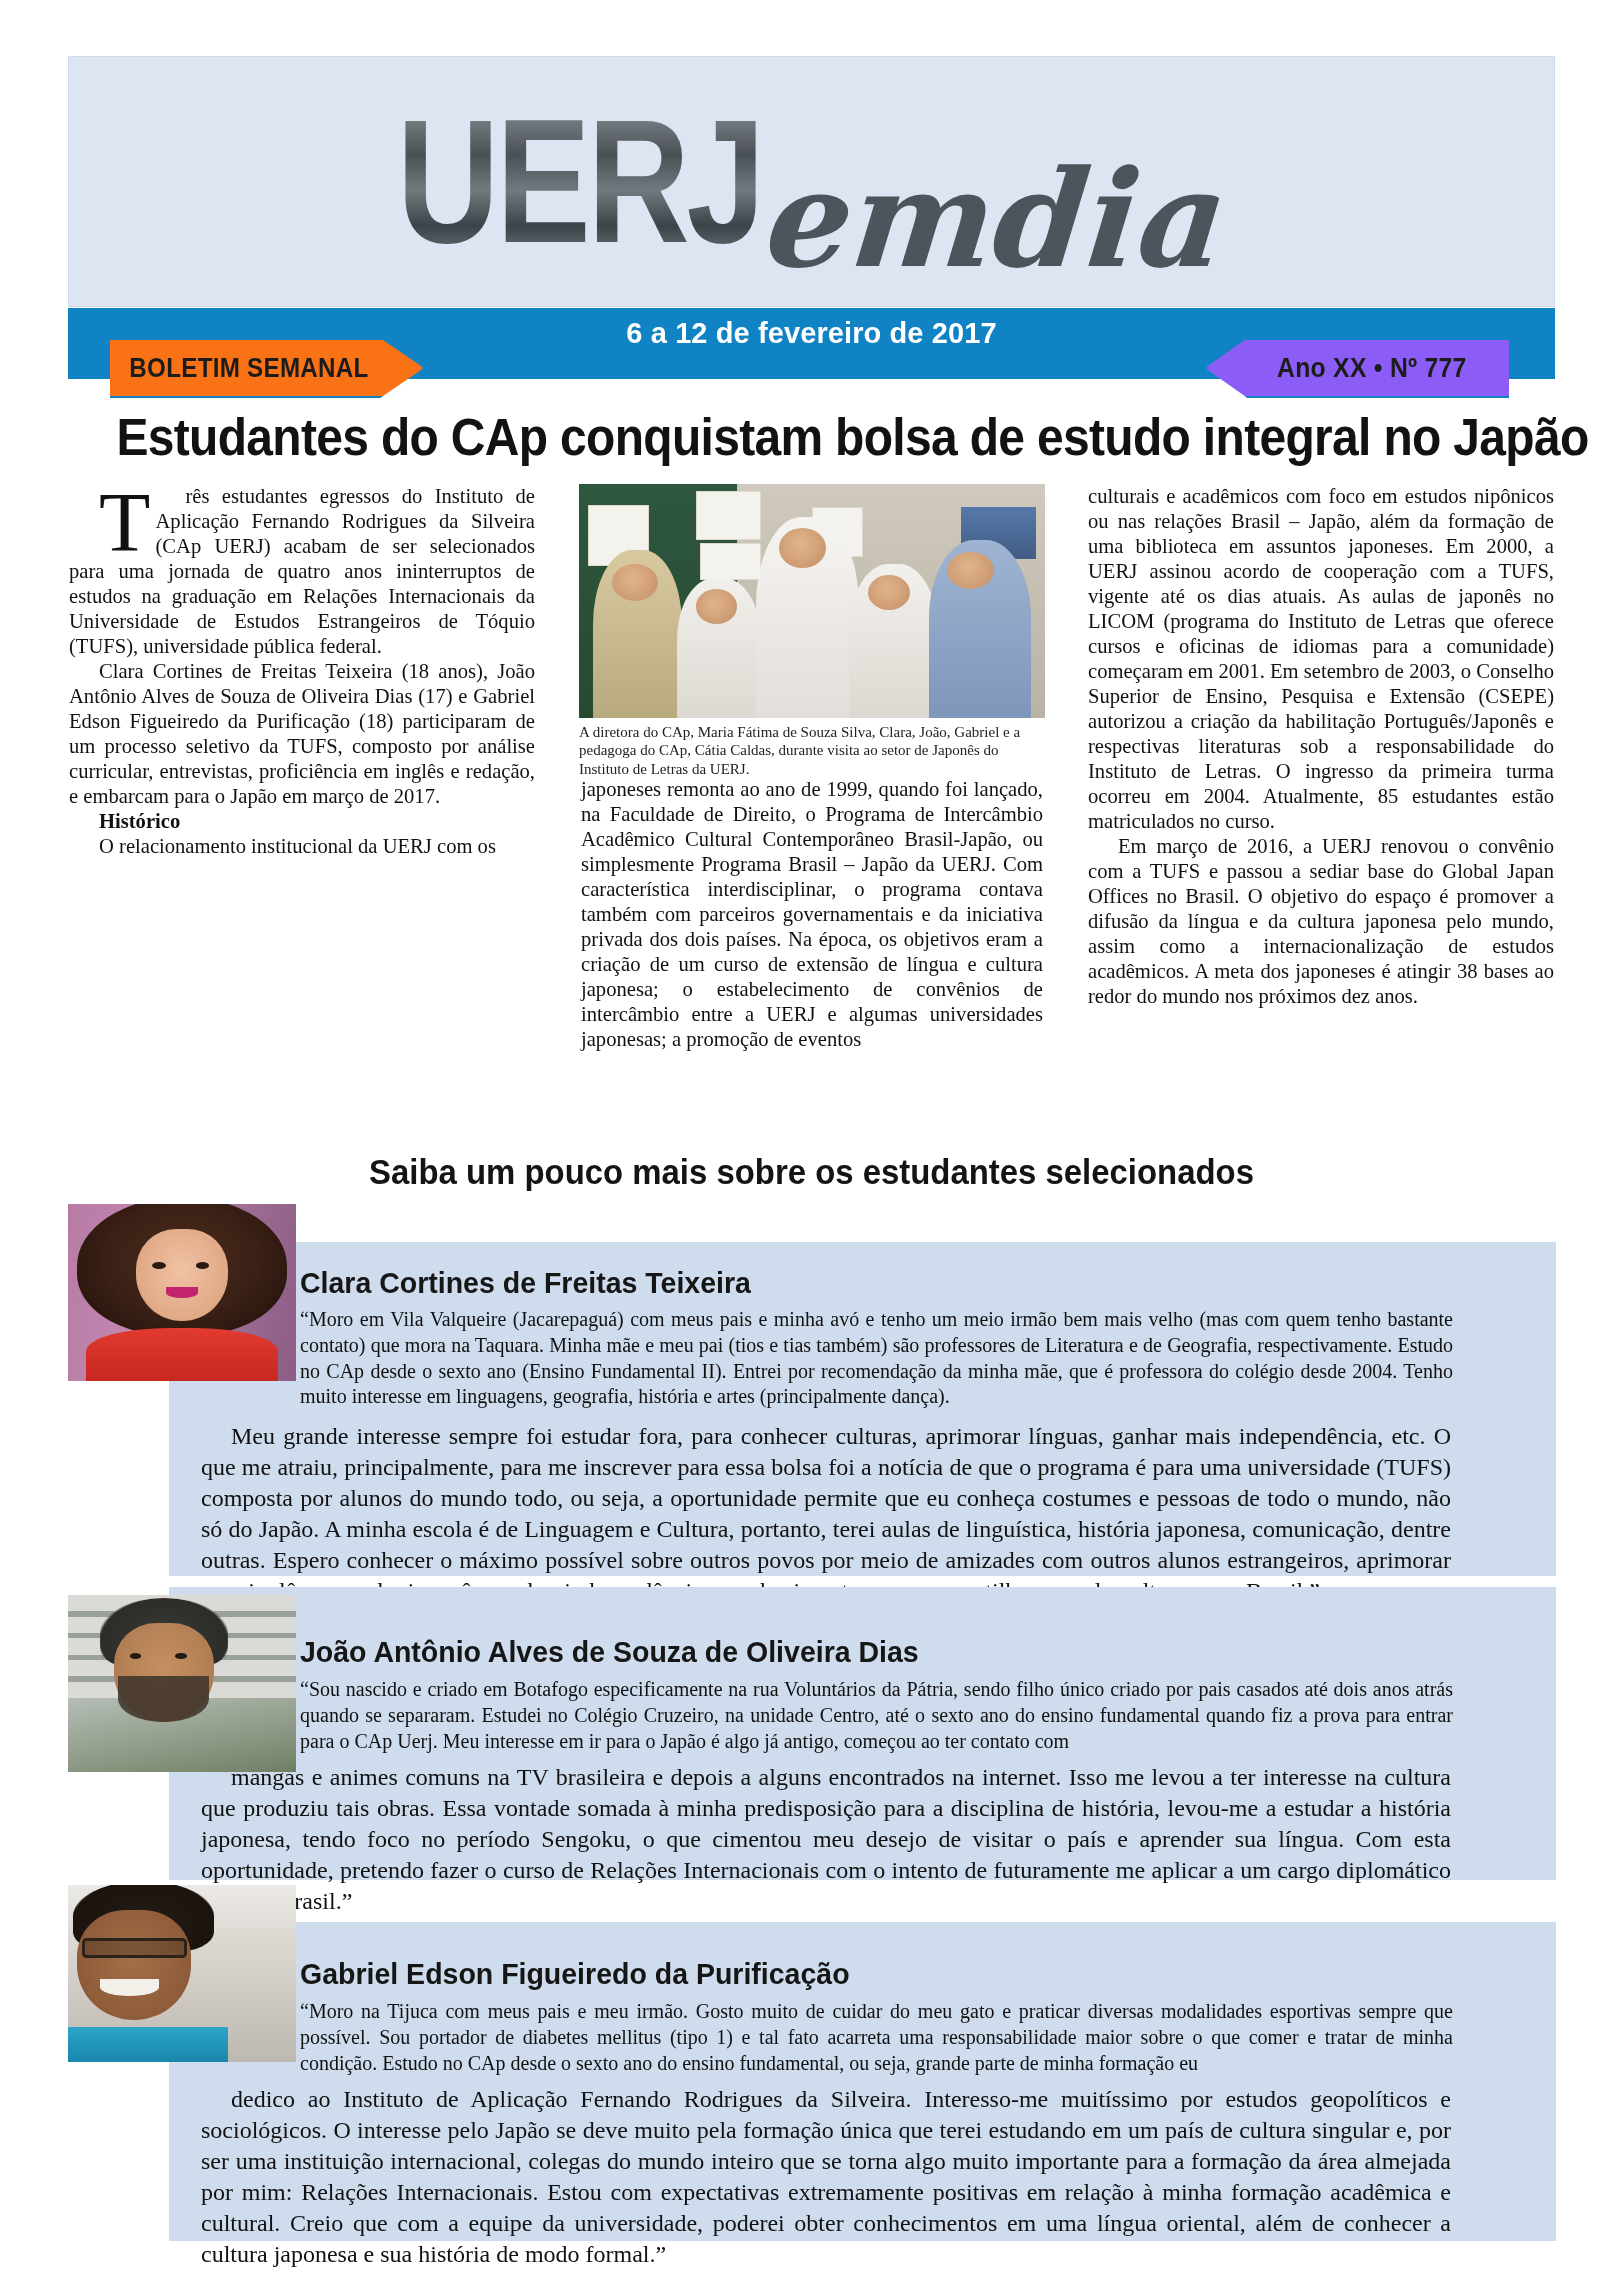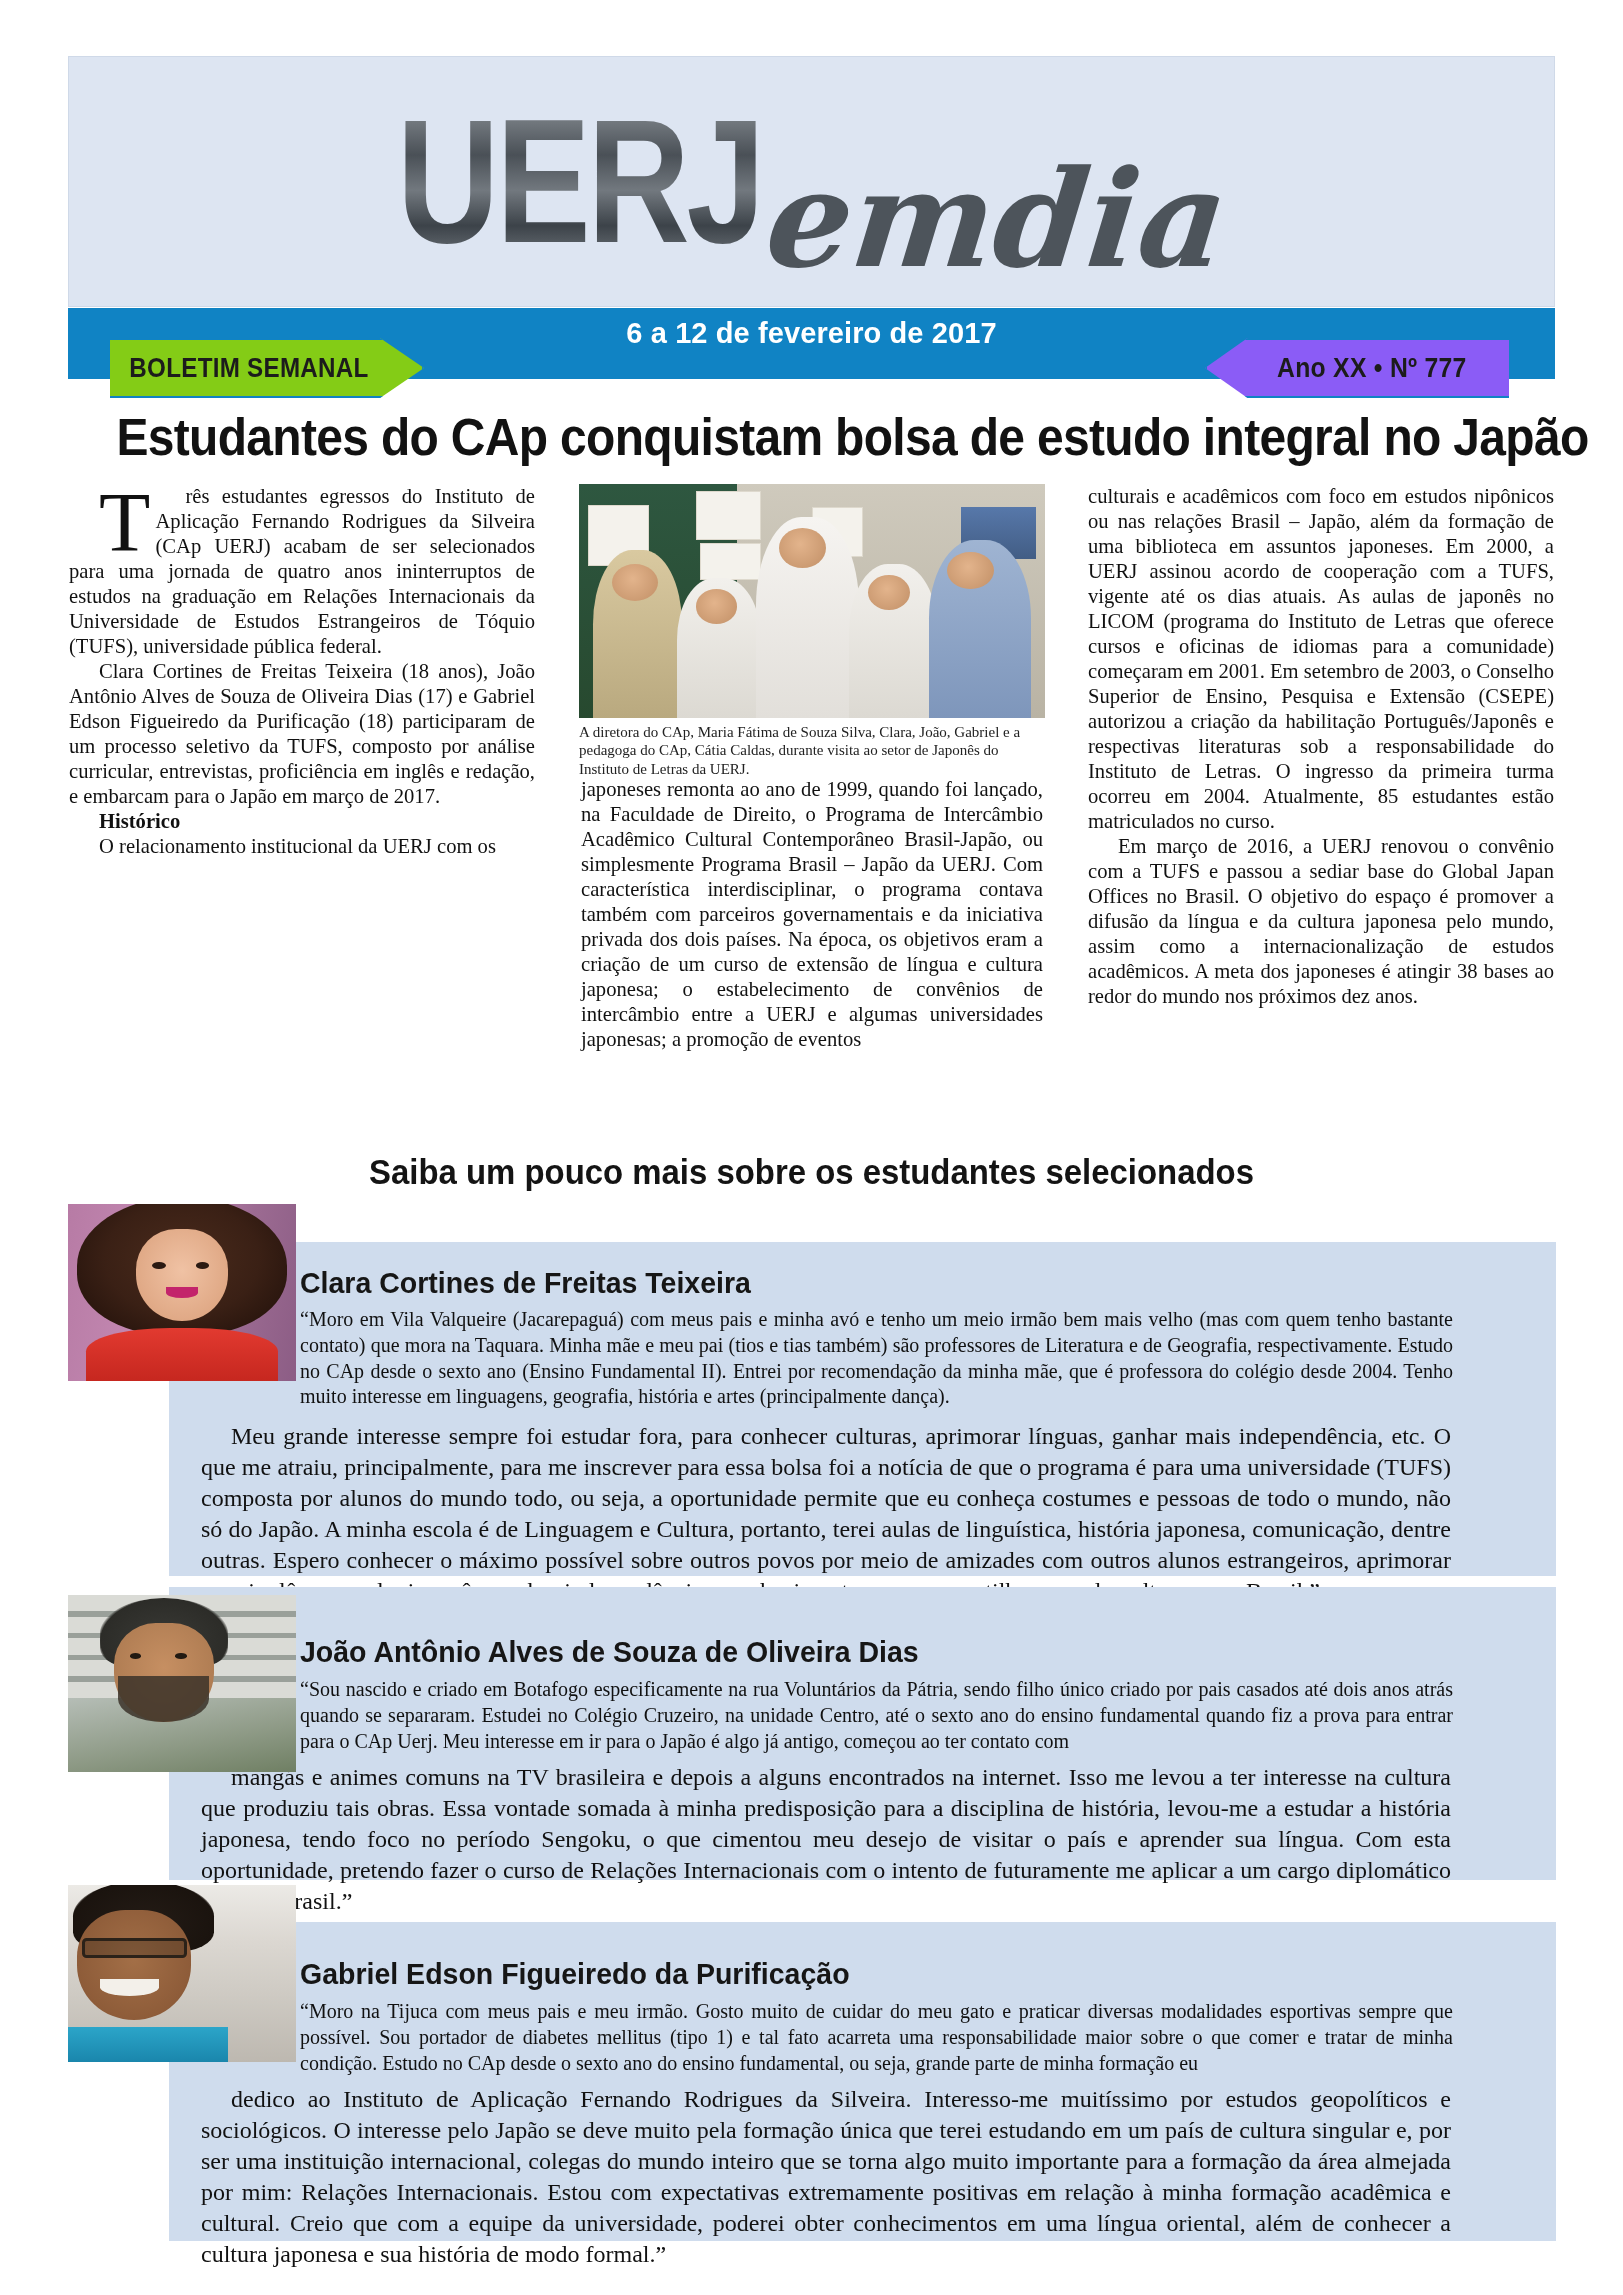--- a/index.html
+++ b/index.html
@@ -62,21 +62,21 @@
     font-family:"Liberation Sans", sans-serif;
     font-weight:bold;
     font-size:29px;
     color:#ffffff;
     letter-spacing:0.1px;
   }
   
   .tab-left {
     position:absolute; left:110px; top:338px;
     width:314px; height:60px;
-    background:#84cc16;
+    background:#f97316;
     border:2.6px solid #1083c4;
     border-left:none;
     clip-path:polygon(0 0, 86% 0, 100% 50%, 86% 100%, 0 100%);
     display:flex; align-items:center;
   }
   .tab-left span {
     font-family:"Liberation Sans", sans-serif;
     font-weight:bold;
     font-size:27.5px;
     color:#1c1c1c;

